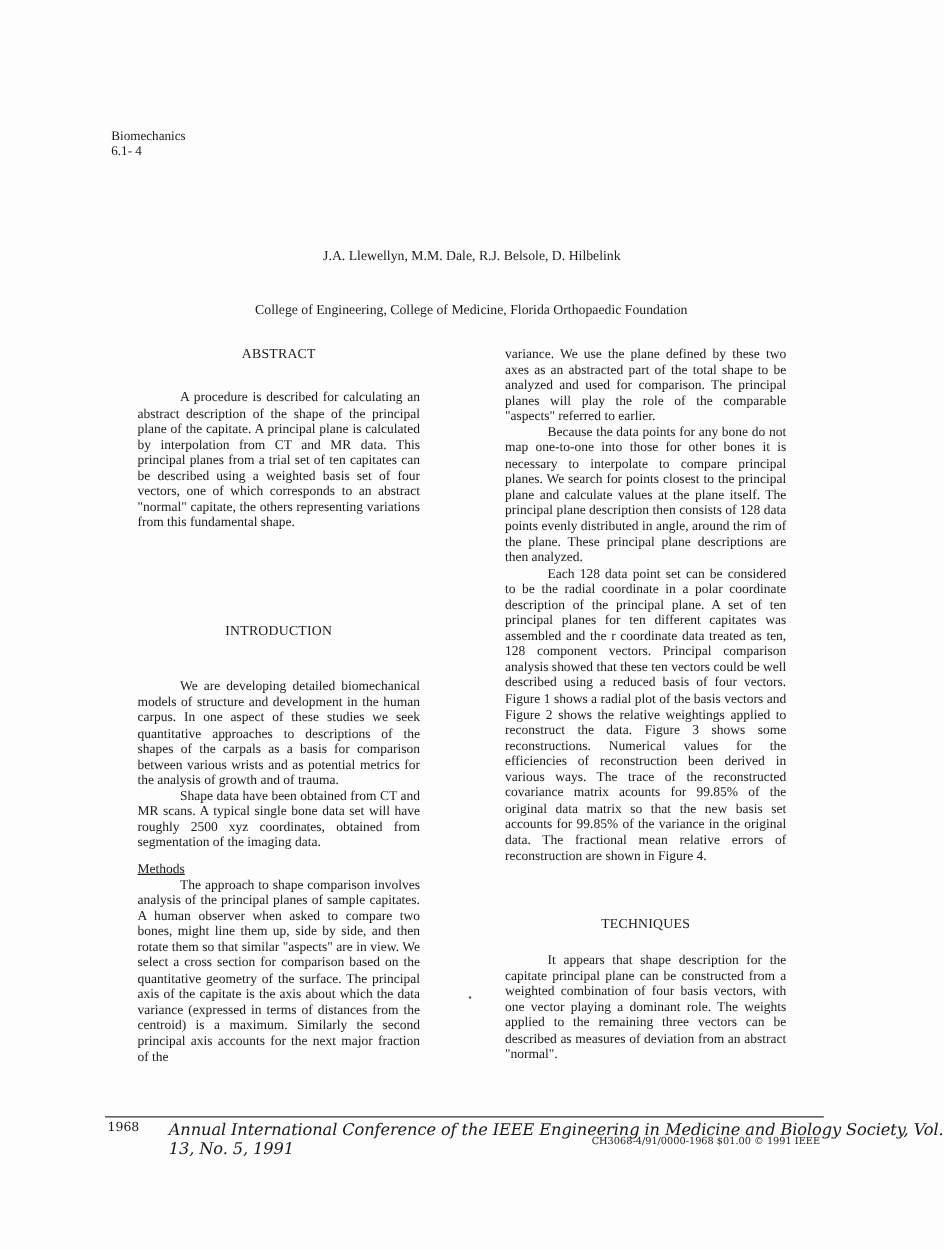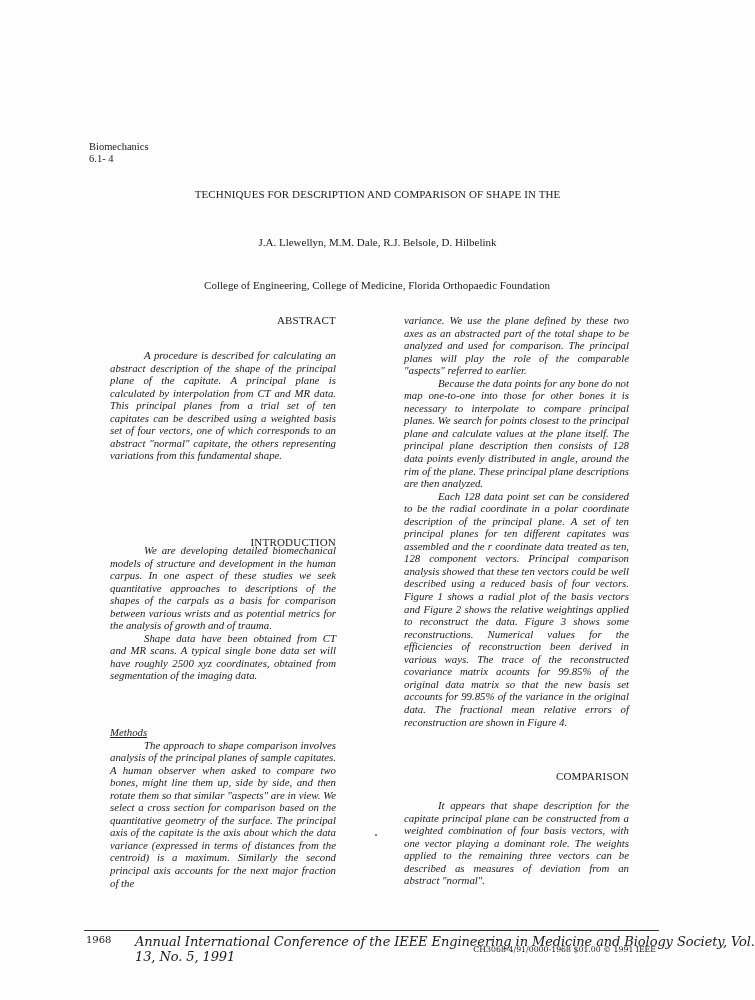--- a/index.html
+++ b/index.html
@@ -8,21 +8,21 @@
     }
     body {
       width: 755px;
       height: 1000px;
       background: #fdfdfd;
       position: relative;
       overflow: hidden;
       font-family: "Liberation Serif", "DejaVu Serif", serif;
       color: #1a1a1a;
     }
-    .abs { position: absolute; margin-top: 37px; }
+    .abs { position: absolute; }
     .session {
       left: 89px; top: 104px;
       font-size: 10.5px;
       line-height: 12px;
     }
     .title {
       left: 0; width: 755px; top: 150px;
       text-align: center;
       font-size: 11px;
       line-height: 14px;
@@ -35,31 +35,30 @@
     }
     .affil {
       left: 0; width: 754px; top: 242px;
       text-align: center;
       font-size: 11px;
     }
     .col {
       font-size: 10.8px;
       line-height: 12.55px;
       text-align: justify;
-      font-style: italic;
     }
     .col p {
       margin: 0;
       text-indent: 34px;
     }
     .col p.noindent { text-indent: 0; }
     .col p.lastline-left { text-align-last: left; }
     .heading {
       font-size: 11px;
-      text-align: right;
+      text-align: center;
       letter-spacing: 0.2px;
     }
     .subheading {
       font-size: 10.8px;
       text-decoration: underline;
       line-height: 12.55px;
     }
     .left-col { left: 110px; width: 226px; }
     .right-col { left: 404px; width: 225px; }
     .footer-rule {
@@ -95,51 +94,50 @@
   </style>
 </head>
 <body>
 
 <div class="abs session">
   <div>Biomechanics</div>
   <div>6.1- 4</div>
 </div>
 
 <div class="abs title">
-  <div>TECHNIQUES FOR DESCRIPTION AND COMPARISON OF SHAPE IN THE</div>
 </div>
 
 <div class="abs authors">J.A. Llewellyn, M.M. Dale, R.J. Belsole, D. Hilbelink</div>
 <div class="abs affil">College of Engineering, College of Medicine, Florida Orthopaedic Foundation</div>
 
 <div class="abs heading left-col" style="top:277px;">ABSTRACT</div>
 
 <div class="abs col left-col" style="top:312px;">
   <p class="lastline-left">A procedure is described for calculating an abstract description of the shape of the principal plane of the capitate.  A principal plane is calculated by interpolation from CT and MR data. This principal planes from a trial set of ten capitates can be described using a weighted basis set of four vectors, one of which corresponds to an abstract "normal" capitate, the others representing variations from this fundamental shape.</p>
 </div>
 
 <div class="abs heading left-col" style="top:499px;">INTRODUCTION</div>
 
-<div class="abs col left-col" style="top:507px;">
+<div class="abs col left-col" style="top:543px;">
   <p class="lastline-left">We are developing detailed biomechanical models of structure and development in the human carpus.  In one aspect of these studies we seek quantitative approaches to descriptions of the shapes of the carpals as a basis for comparison between various wrists and as potential metrics for the analysis of growth and of trauma.</p>
   <p class="lastline-left">Shape data have been obtained from CT and MR scans.  A typical single bone data set will have roughly 2500 xyz coordinates, obtained from segmentation of the imaging data.</p>
 </div>
 
 <div class="abs col left-col" style="top:689px;">
   <div class="subheading">Methods</div>
   <p class="lastline-left">The approach to shape comparison involves analysis of the principal planes of sample capitates.  A human observer when asked to compare two bones, might line them up, side by side, and then rotate them so that similar "aspects" are in view.  We select a cross section for comparison based on the quantitative geometry of the surface.  The principal axis of the capitate is the axis about which the data variance (expressed in terms of distances from the centroid) is a maximum.  Similarly the second principal axis accounts for the next major fraction of the</p>
 </div>
 
 <div class="abs col right-col" style="top:277px;">
   <p class="noindent lastline-left">variance.  We use the plane defined by these two axes as an abstracted part of the total shape to be analyzed and used for comparison.  The principal planes will play the role of the comparable "aspects" referred to earlier.</p>
   <p class="lastline-left">Because the data points for any bone do not map one-to-one into those for other bones it is necessary to interpolate to compare principal planes.  We search for points closest to the principal plane and calculate values at the plane itself.  The principal plane description then consists of 128 data points evenly distributed in angle, around the rim of the plane.  These principal plane descriptions are then analyzed.</p>
   <p class="lastline-left">Each 128 data point set can be considered to be the radial coordinate in a polar coordinate description of the principal plane.  A set of ten principal planes for ten different capitates was assembled and the r  coordinate data treated as ten, 128 component vectors. Principal comparison analysis showed that these ten vectors could be well described using a reduced basis of four vectors.  Figure 1 shows a radial plot of the basis vectors and Figure 2 shows the relative weightings applied to reconstruct the data.  Figure 3 shows some reconstructions.  Numerical values for the efficiencies of reconstruction been derived in various ways.  The trace of the reconstructed covariance matrix acounts for 99.85% of the original data matrix so that the new basis set accounts for 99.85% of the variance in the original data.  The fractional mean relative errors of reconstruction are shown in Figure 4.</p>
 </div>
 
-<div class="abs heading right-col" style="top:733px;">COMPARISON</div>
+<div class="abs heading right-col" style="top:733px;">TECHNIQUES</div>
 
 <div class="abs col right-col" style="top:762px;">
   <p class="lastline-left">It appears that shape description for the capitate principal plane can be constructed from a weighted combination of four basis vectors, with one vector playing a dominant role.  The weights applied to the remaining three vectors can be described as measures of deviation from an abstract "normal".</p>
 </div>
 
 <div class="abs speck"></div>
 
 <div class="abs footer-rule"></div>
 <div class="abs footer-page">1968</div>
 <div class="abs footer-conf">Annual International Conference of the IEEE Engineering in Medicine and Biology Society, Vol. 13, No. 5, 1991</div>

